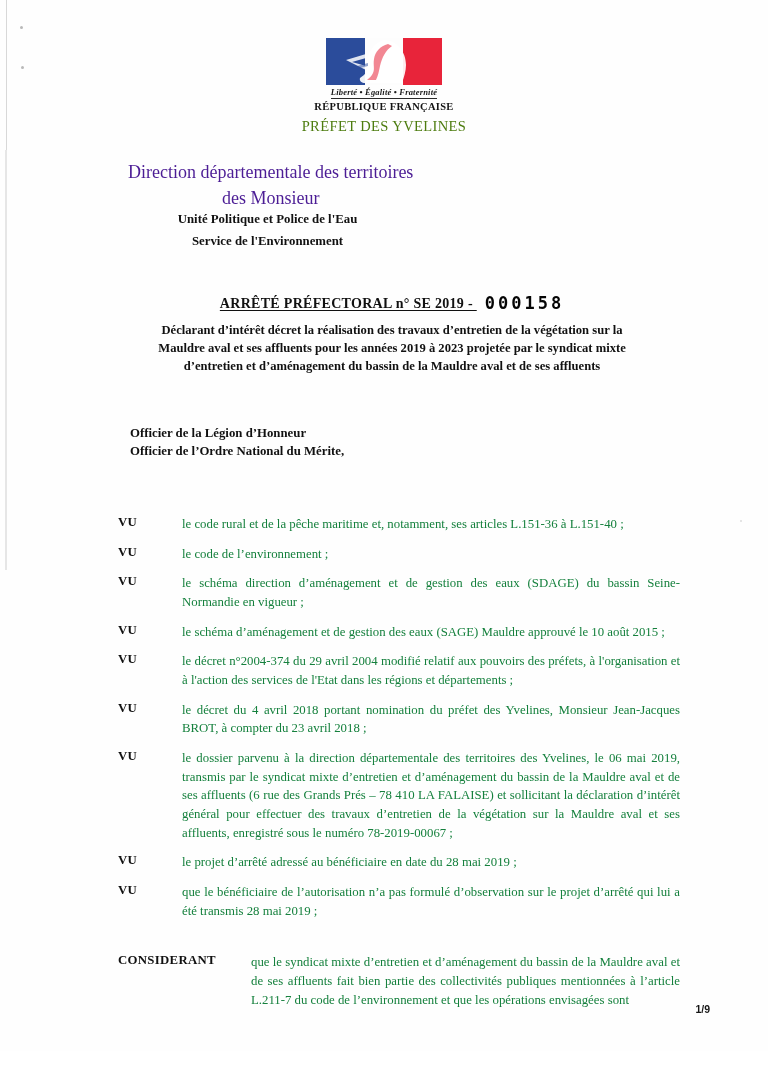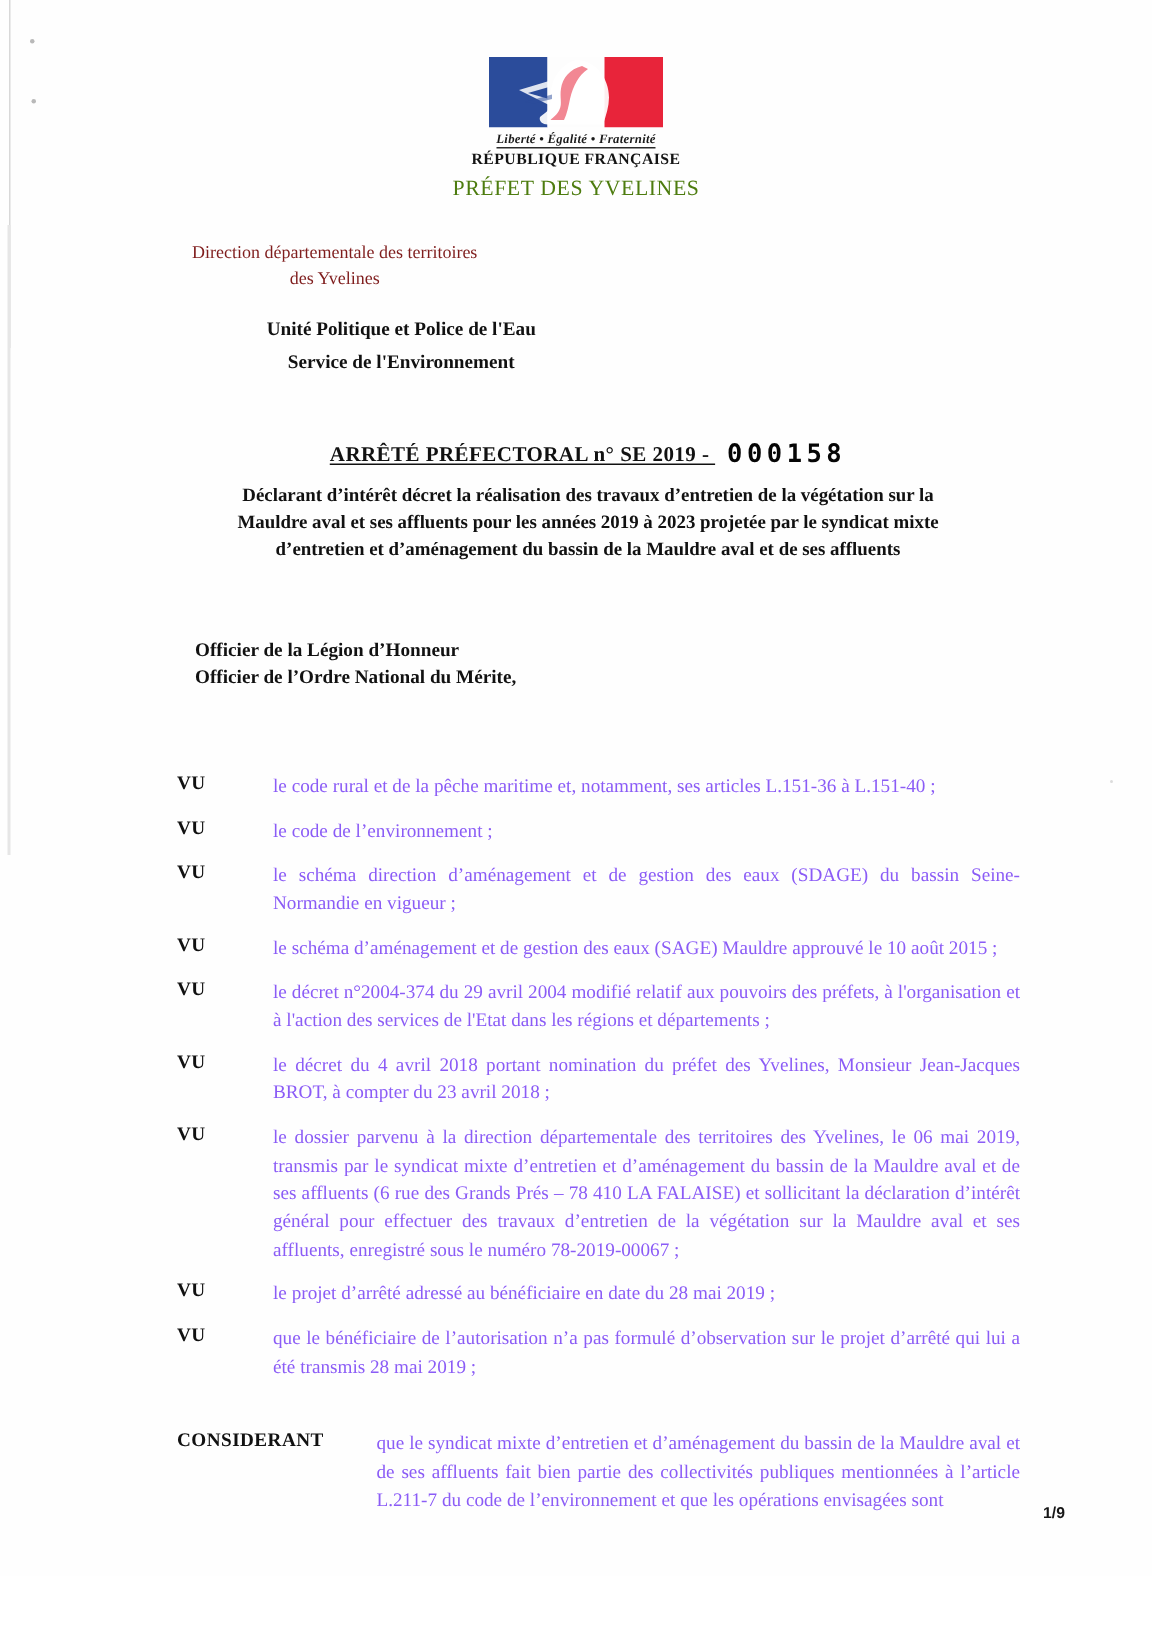--- a/index.html
+++ b/index.html
@@ -89,23 +89,23 @@
     position: absolute;
     left: 0; right: 0; top: 118px;
     text-align: center;
     font-size: 14.5px;
     letter-spacing: 0.4px;
     color: #4d7c0f;
   }
   .ddt {
     position: absolute;
     left: 128px; top: 160px;
-    font-size: 12px;
+    font-size: 18px;
     line-height: 1.42;
-    color: #7f1d1d;
+    color: #4c1d95;
   }
   .ddt .l2 { display:block; text-align: center; }
   .service {
     position: absolute;
     left: 160px; top: 208px;
     font-size: 12.8px;
     font-weight: bold;
     line-height: 1.75;
     color: #111;
     text-align: center;
@@ -178,21 +178,21 @@
   }
   .clause .lbl.wide {
     flex: 0 0 133px;
     letter-spacing: 0.3px;
   }
   .clause .body {
     flex: 1 1 auto;
     font-size: 12.8px;
     line-height: 1.46;
     text-align: justify;
-    color: #8b5cf6;
+    color: #15803d;
     hyphens: none;
   }
   .clause.considerant {
     margin-top: 33px;
   }
 
   
   .page-number {
     position: absolute;
     right: 58px; bottom: 36px;
@@ -226,21 +226,21 @@
       </svg>
     </div>
     <div class="devise">Liberté • Égalité • Fraternité</div>
     <div class="republique">RÉPUBLIQUE FRANÇAISE</div>
   </div>
 
   <div class="prefet-line">PRÉFET DES YVELINES</div>
 
   <div class="ddt">
     <span class="l1">Direction départementale des territoires</span>
-    <span class="l2">des Yvelines</span>
+    <span class="l2">des Monsieur</span>
   </div>
 
   <div class="service">
     <div>Unité Politique et Police de l'Eau</div>
     <div>Service de l'Environnement</div>
   </div>
 
   <div class="title-wrap">
     <div class="title-main">
       <span class="underline">ARRÊTÉ PRÉFECTORAL n° SE 2019 - </span><span class="stamp-number">000158</span>

